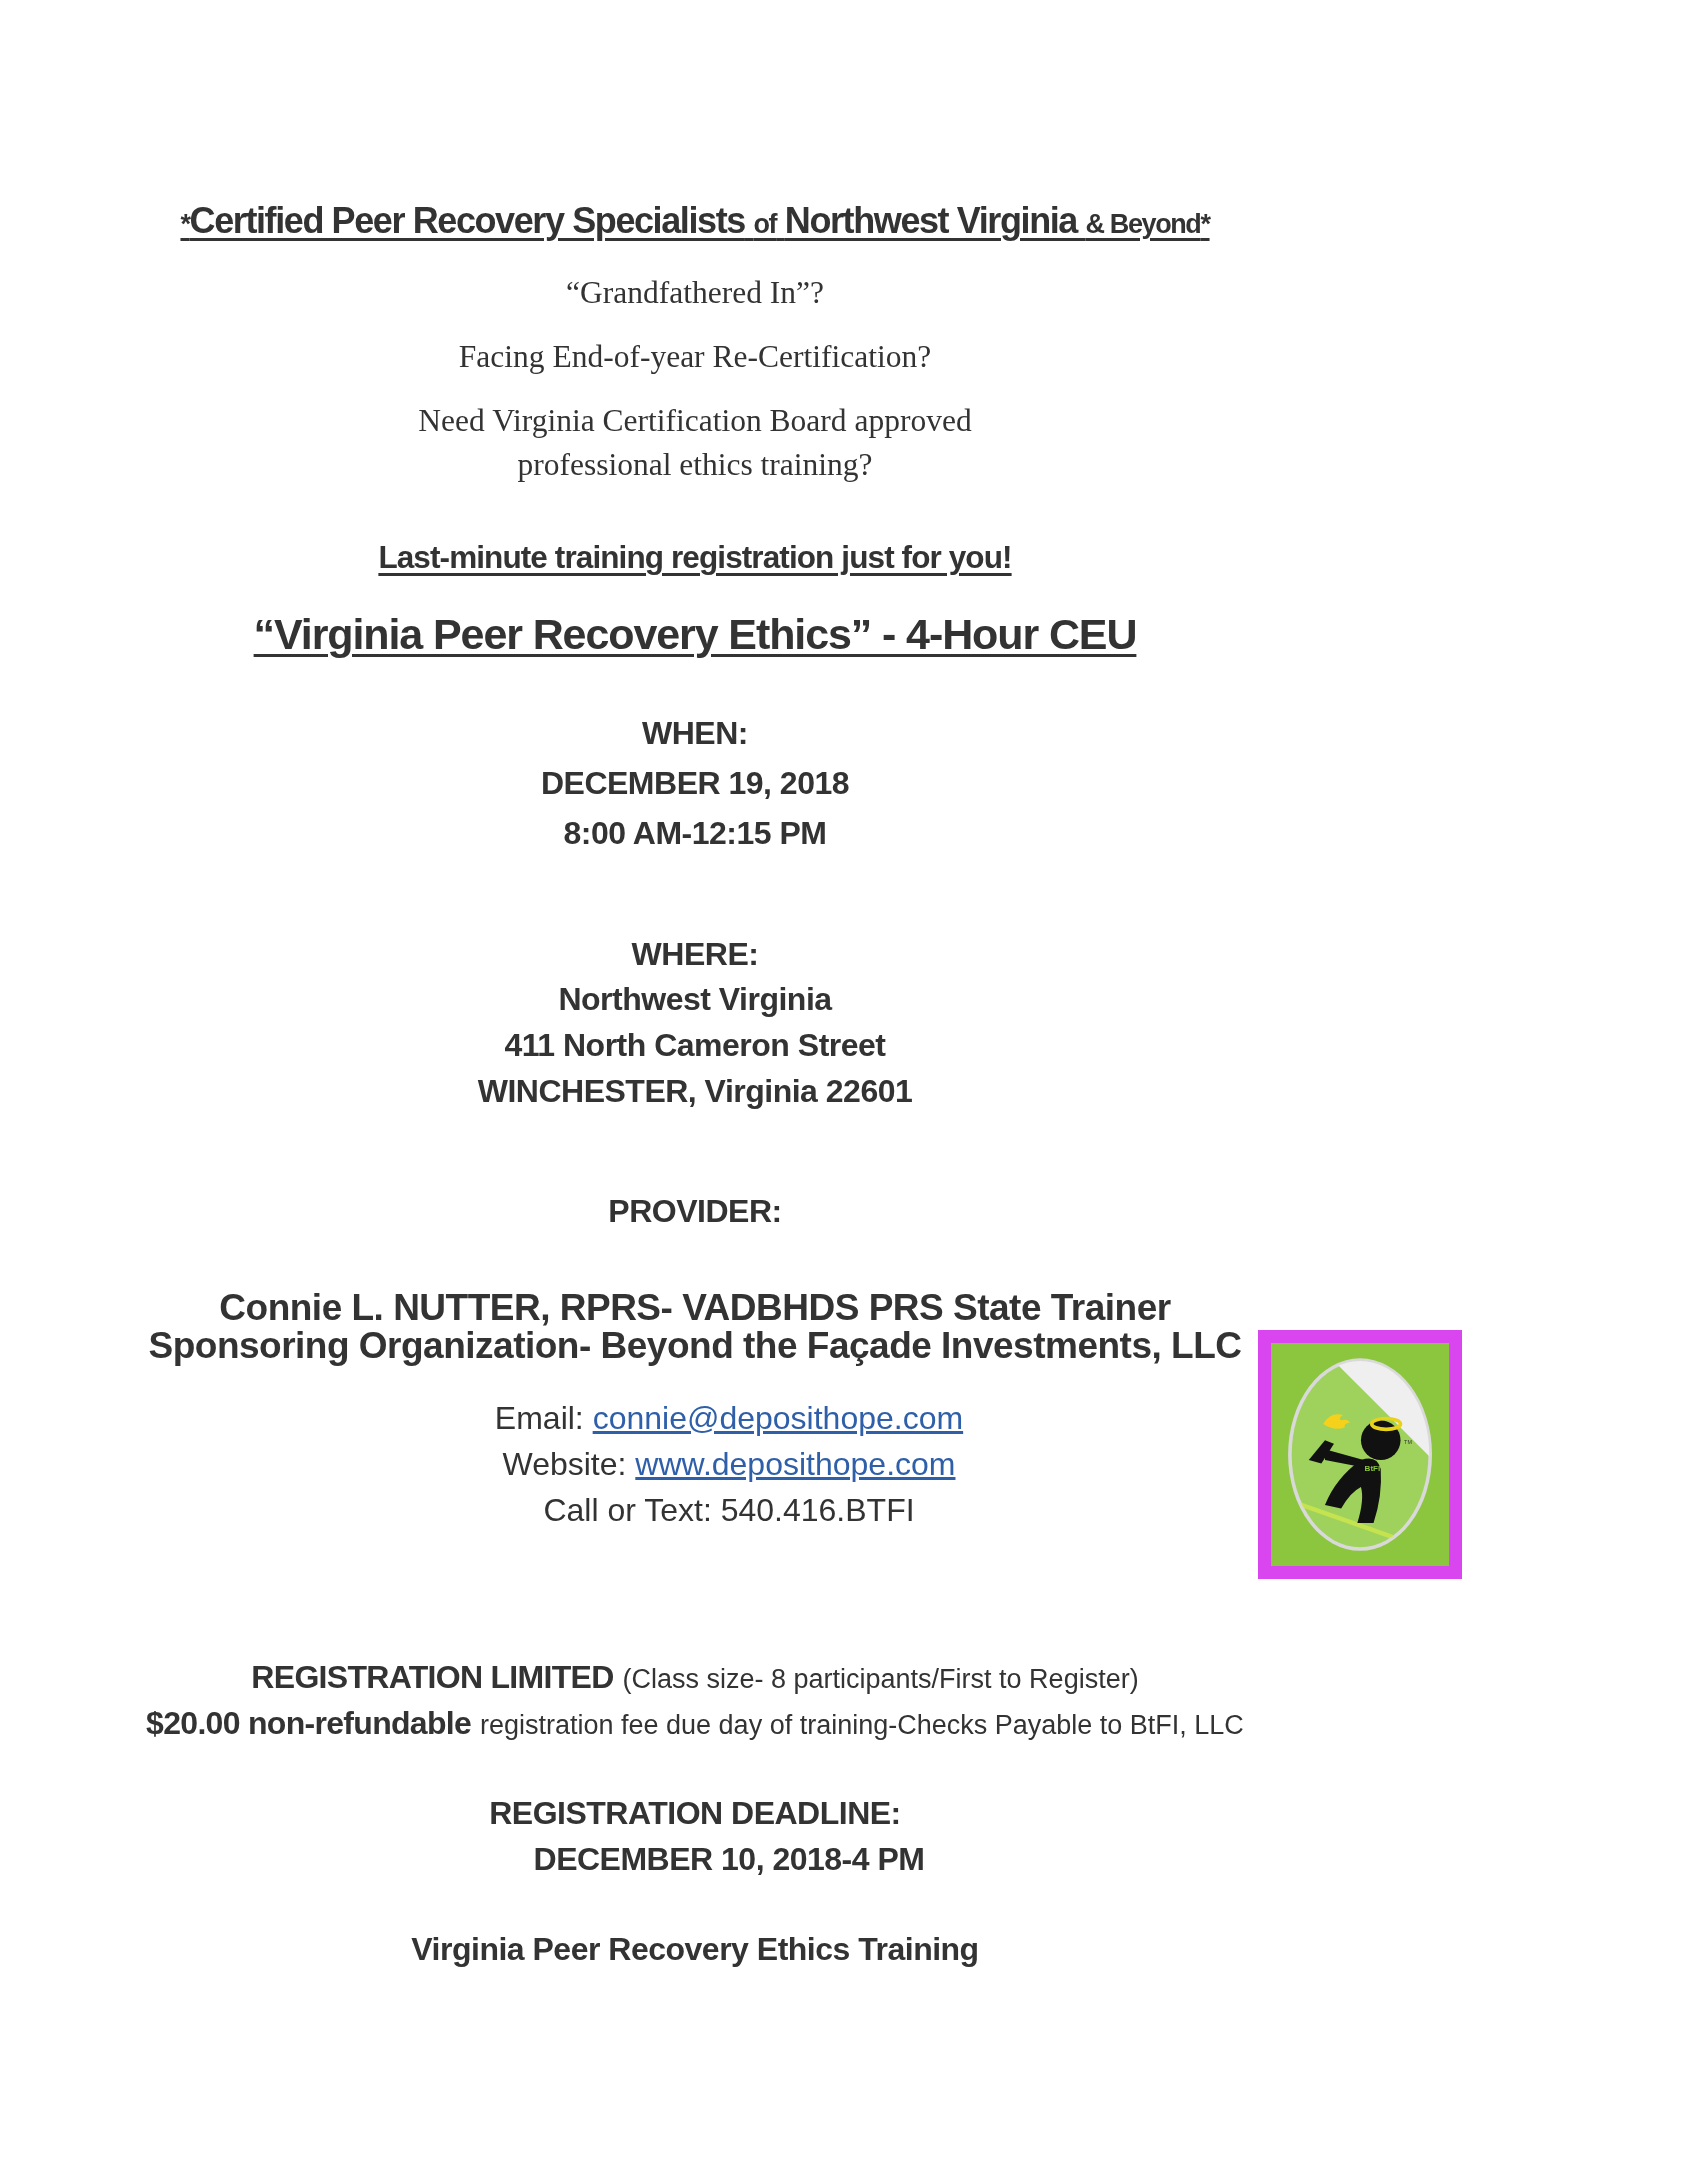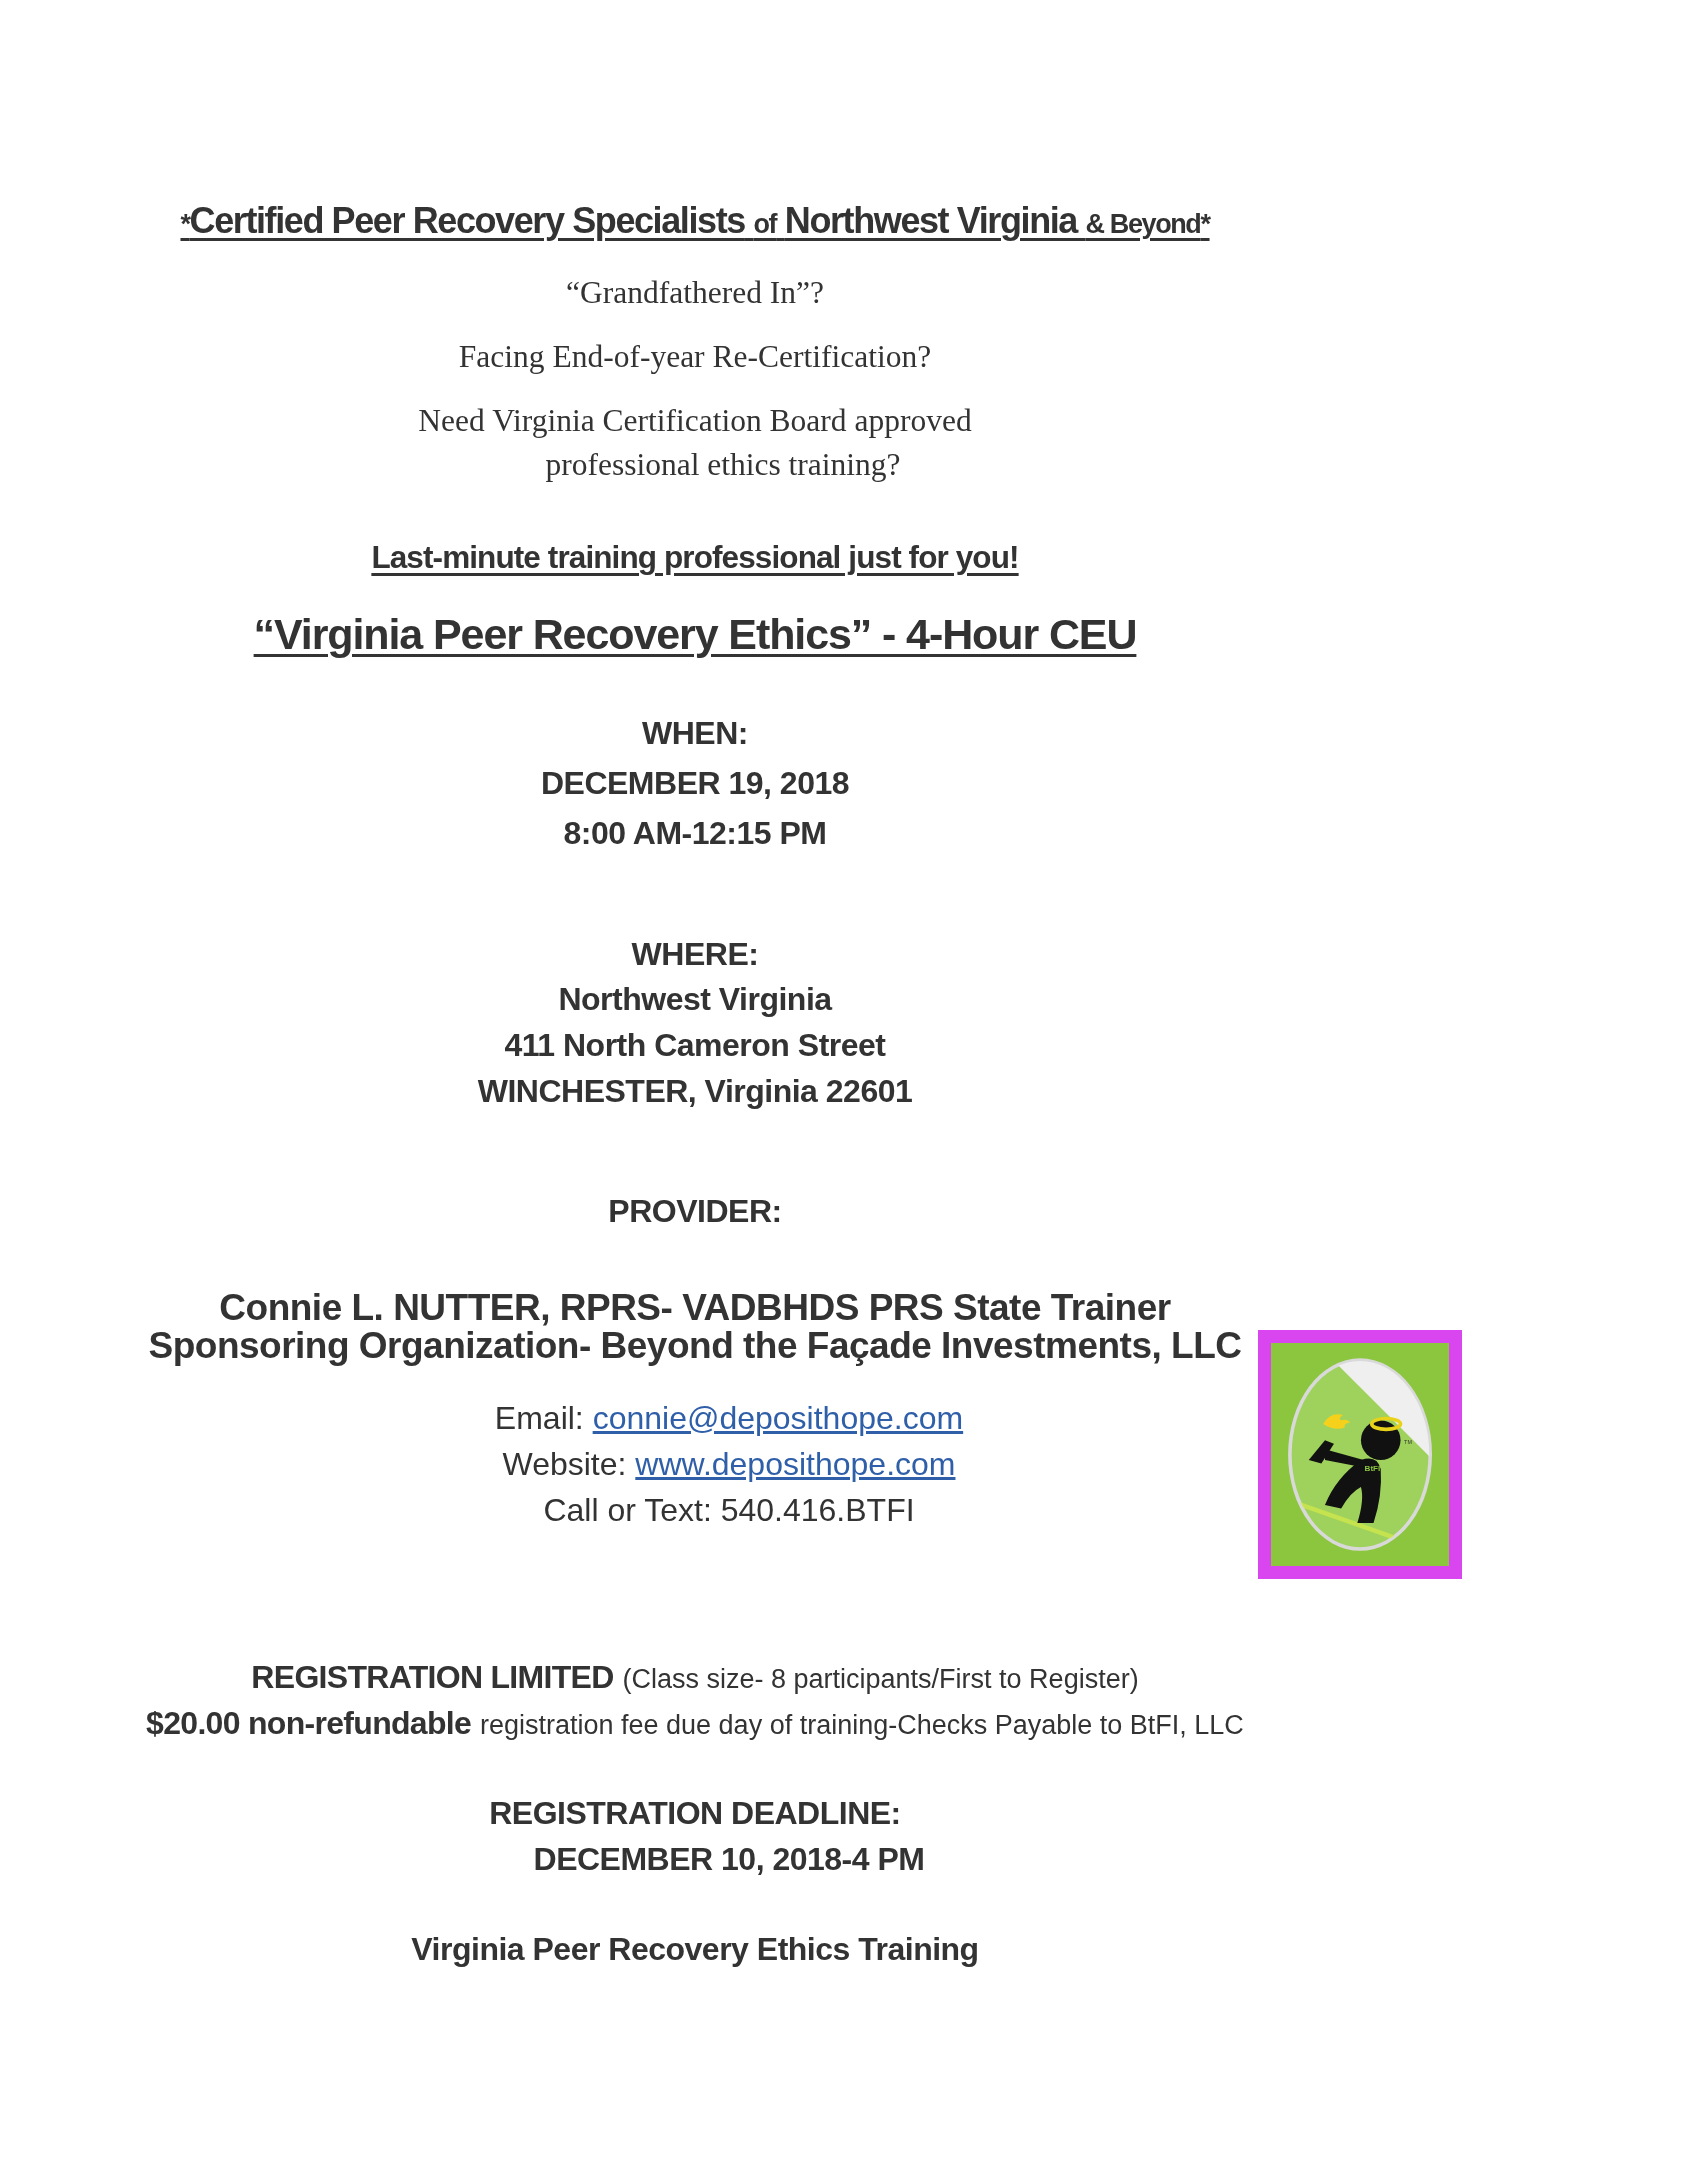--- a/index.html
+++ b/index.html
@@ -27,24 +27,24 @@
       <span class="small">*</span><span>Certified Peer Recovery Specialists</span>
       <span class="small">of</span>
       <span>Northwest Virginia</span>
       <span class="small">&amp; Beyond</span><span class="small">*</span>
     </span>
   </div>
 
   <div class="line serif q" style="top:275px;">“Grandfathered In”?</div>
   <div class="line serif q" style="top:339px;">Facing End-of-year Re-Certification?</div>
   <div class="line serif q" style="top:403px;">Need Virginia Certification Board approved</div>
-  <div class="line serif q" style="top:447px;padding-left:28px;">professional ethics training?</div>
+  <div class="line serif q" style="top:447px;">professional ethics training?</div>
 
   <div class="line" style="top:539px;font-size:31.5px;font-weight:bold;letter-spacing:-0.9px;">
-    <span class="u">Last-minute training professional just for you!</span>
+    <span class="u">Last-minute training registration just for you!</span>
   </div>
 
   <div class="line" style="top:610px;font-size:43px;font-weight:bold;letter-spacing:-1.1px;">
     <span class="u">“Virginia Peer Recovery Ethics” - 4-Hour CEU</span>
   </div>
 
   <div class="line hdr" style="top:715px;">WHEN:</div>
   <div class="line hdr" style="top:765px;">DECEMBER 19, 2018</div>
   <div class="line hdr" style="top:815px;">8:00 AM-12:15 PM</div>
 

